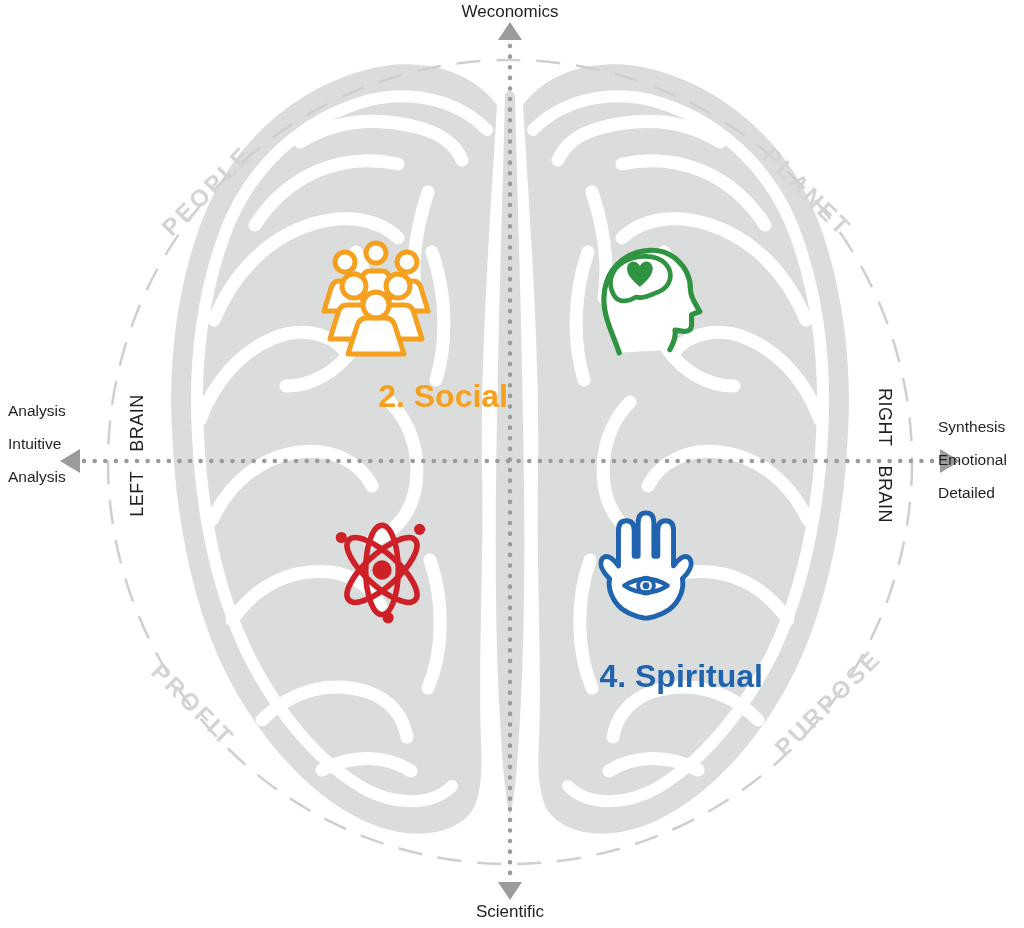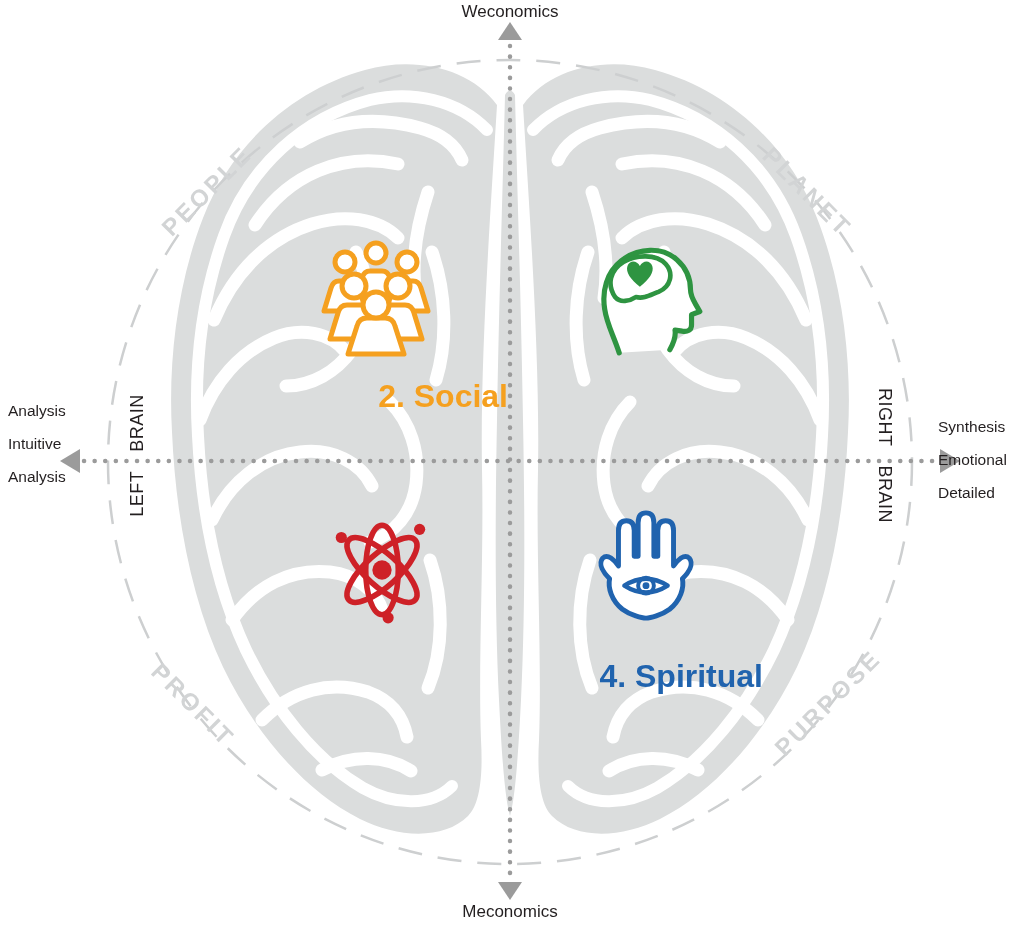--- a/index.html
+++ b/index.html
@@ -76,21 +76,21 @@
       <polygon points="510,900 498,882 522,882" stroke="none"></polygon>
     </g>
     <g style="stroke:var(--c-axis,#9B9B9B);fill:var(--c-axis,#9B9B9B)">
       <line x1="84" y1="461" x2="936" y2="461" fill="none" stroke-width="4.5" stroke-dasharray="0.1 10.5" stroke-linecap="round"></line>
       <polygon points="60,461 80,449 80,473" stroke="none"></polygon>
       <polygon points="960,461 940,449 940,473" stroke="none"></polygon>
     </g>
   </svg>
 
   <div class="abs axis-cap" style="left:390px;top:2px;">Weconomics</div>
-  <div class="abs axis-cap" style="left:390px;top:902px;">Meconomics</div>
+  <div class="abs axis-cap" style="left:390px;top:902px;">Scientific</div>
 
   <div class="abs term-col" style="left:8px;top:401px;">
     <span>Analysis</span>
     <span>Intuitive</span>
     <span>Analysis</span>
   </div>
   <div class="abs term-col right" style="left:938px;top:417px;">
     <span>Synthesis</span>
     <span>Emotional</span>
     <span>Detailed</span>

